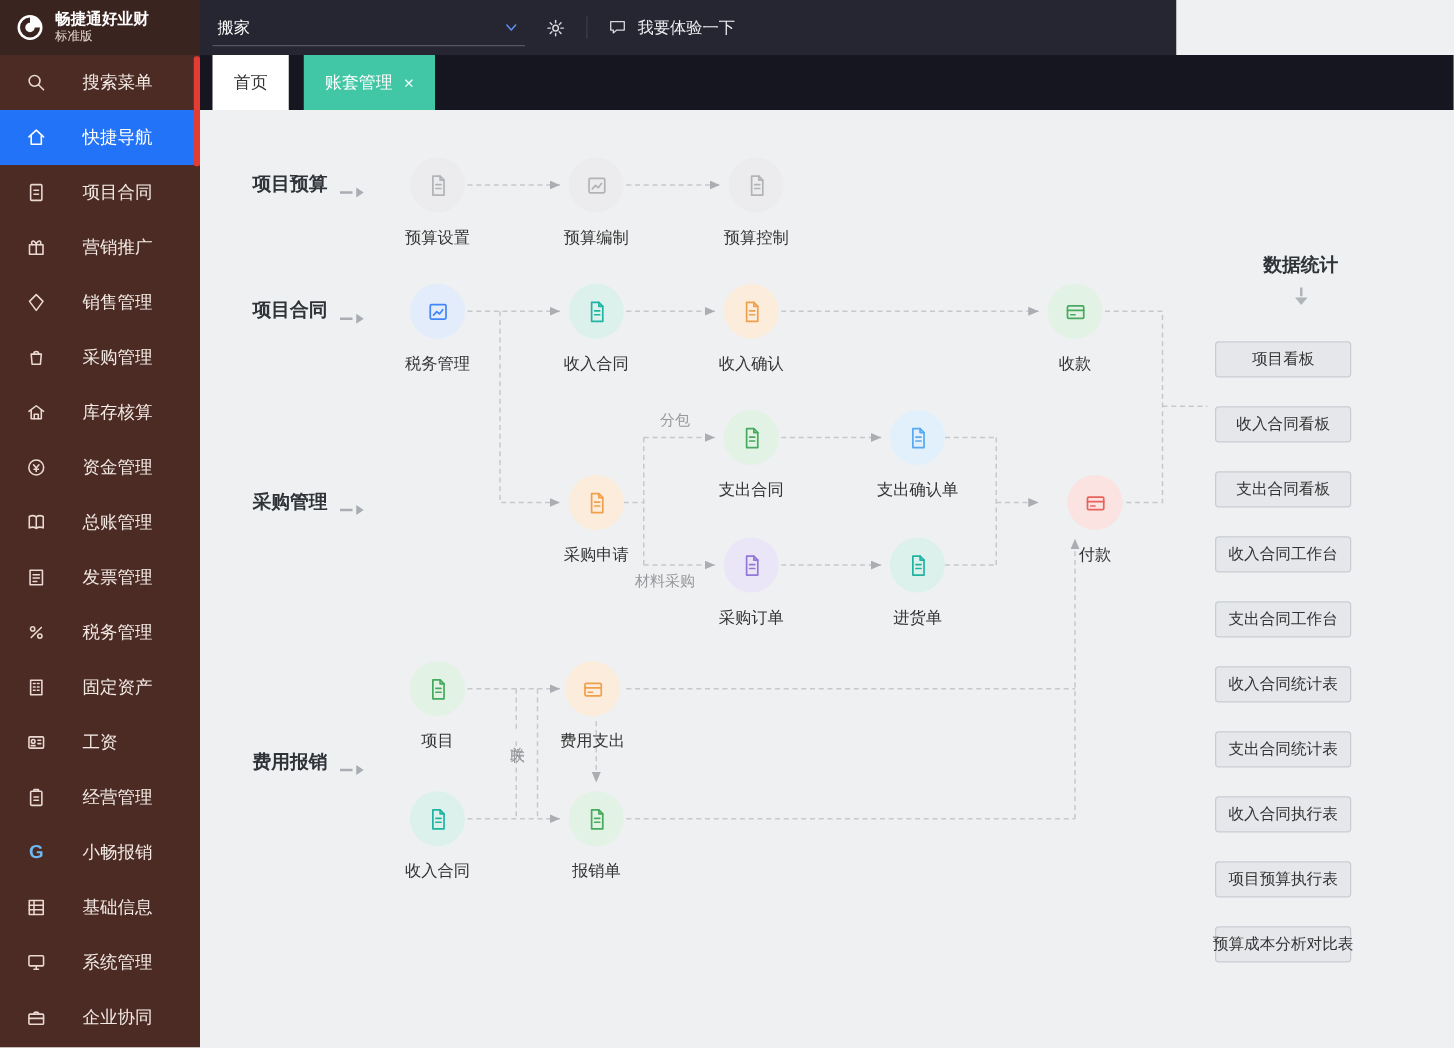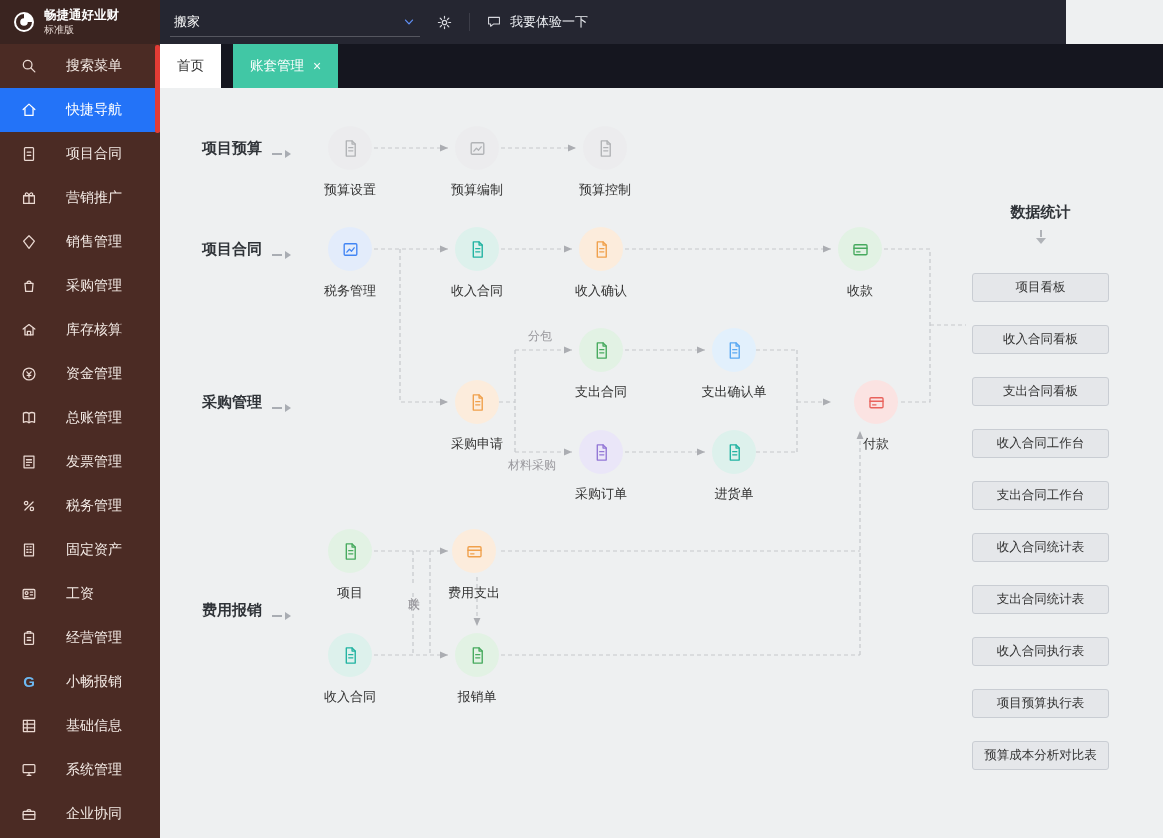--- a/index.html
+++ b/index.html
@@ -2,35 +2,35 @@
 <html><head>
 <meta charset="utf-8">
 <style>
   html,body{margin:0;padding:0;}
   body{
     width:1163px;height:838px;position:relative;overflow:hidden;
     font-family:"Liberation Sans","DejaVu Sans",sans-serif;
     background:#eef0f1;
   }
   
-  .topbar{position:absolute;top:0;left:0;width:1066px;height:44px;background:#252631;display:flex;align-items:center;z-index:10;}
+  .topbar{position:absolute;top:0;left:0;width:941px;height:44px;background:#252631;display:flex;align-items:center;z-index:10;}
   .logo{width:160px;height:44px;background:#3a2420;display:flex;align-items:center;gap:8px;padding-left:12px;box-sizing:border-box;flex:none;}
   .logo-mark svg{width:24px;height:24px;display:block;}
   .logo-text{display:flex;flex-direction:column;line-height:1.1;}
   .logo-text b{font-size:12.5px;color:#fff;font-weight:bold;}
   .logo-text i{font-style:normal;font-size:10px;color:#e6d8d2;margin-top:2px;}
   .search{margin-left:10px;width:250px;height:30px;border-bottom:1px solid #55565f;display:flex;align-items:center;justify-content:space-between;color:#fff;font-size:13px;padding:0 4px;box-sizing:border-box;cursor:pointer;}
   .chev svg{width:14px;height:14px;stroke:#5f8ef2;fill:none;stroke-width:1.6;stroke-linecap:round;stroke-linejoin:round;display:block;}
   .gearwrap{margin-left:16px;cursor:pointer;}
   .gearwrap svg{width:17px;height:17px;stroke:#d7d8de;fill:none;stroke-width:1.4;stroke-linecap:round;display:block;}
   .tdivider{width:1px;height:18px;background:#3c3d48;margin:0 16px;}
   .exp{display:flex;align-items:center;gap:8px;color:#eceef2;font-size:13px;cursor:pointer;}
   .bub svg{width:16px;height:16px;stroke:#d7d8de;fill:none;stroke-width:1.3;stroke-linejoin:round;display:block;}
   
-  .tabbar{position:absolute;top:44px;left:160px;width:1003px;height:44px;background:#15161f;display:flex;align-items:stretch;padding-left:0;box-sizing:border-box;z-index:9;}
+  .tabbar{position:absolute;top:44px;left:160px;width:1003px;height:44px;background:#15161f;display:flex;align-items:stretch;padding-left:10px;box-sizing:border-box;z-index:9;}
   .tab{display:flex;align-items:center;padding:0 17px;font-size:13.5px;cursor:pointer;}
   .tab-home{background:#ffffff;color:#333;}
   .tab-active{background:#41c7a5;color:#fff;margin-left:12px;gap:9px;}
   .tclose{font-size:14px;line-height:1;opacity:.95;cursor:pointer;}
   
   .sidebar{position:absolute;top:44px;left:0;width:160px;height:794px;background:#4b2b24;z-index:9;}
   .side-item{height:44px;display:flex;align-items:center;gap:28px;padding-left:20px;color:#f3eae5;font-size:14px;cursor:pointer;box-sizing:border-box;}
   .side-item.active{background:#2373f8;color:#fff;}
   .sicon{width:18px;height:18px;flex:none;color:#ead9d2;display:flex;align-items:center;justify-content:center;}
   .side-item.active .sicon{color:#fff;}
@@ -57,21 +57,21 @@
   .th-green{background:#e2f2e4;color:#47aa5e;}
   .th-lblue{background:#e2f0fc;color:#58a8f2;}
   .th-red{background:#fbe3e2;color:#e9625c;}
   .th-purple{background:#eae6f8;color:#9377d6;}
   .elab{position:absolute;font-size:12px;color:#98979c;z-index:3;background:#eef0f1;padding:0 2px;white-space:nowrap;}
   .elab.vert{writing-mode:vertical-rl;letter-spacing:2px;padding:2px 0;}
   .stats-title{position:absolute;left:812px;top:115px;width:137px;text-align:center;font-size:15px;font-weight:bold;color:#2f3338;z-index:2;}
   .down-ind{position:absolute;left:869px;top:142px;width:24px;display:flex;flex-direction:column;align-items:center;z-index:2;}
   .down-ind .dd{display:block;height:7px;border-left:2px dashed #b0b3b8;}
   .down-ind .dt{display:block;width:0;height:0;border-left:5px solid transparent;border-right:5px solid transparent;border-top:6px solid #b0b3b8;margin-top:1px;}
-  .stat-btn{position:absolute;left:812px;width:137px;height:29px;background:#e5e7ea;border:1px solid #c9cdd3;border-radius:3px;font-size:12.5px;color:#333;display:flex;align-items:center;justify-content:center;cursor:pointer;box-sizing:border-box;z-index:2;white-space:nowrap;}
+  .stat-btn{position:absolute;left:812px;width:109px;height:29px;background:#e5e7ea;border:1px solid #c9cdd3;border-radius:3px;font-size:12.5px;color:#333;display:flex;align-items:center;justify-content:center;cursor:pointer;box-sizing:border-box;z-index:2;white-space:nowrap;}
   .symhide{position:absolute;width:0;height:0;overflow:hidden;}
 </style>
 </head>
 <body>
 
 <svg class="symhide" aria-hidden="true">
   <defs>
     <symbol id="sym-doc" viewBox="0 0 20 20">
       <path d="M6 2.8 H11.5 L14.5 5.8 V17.2 H6 Z"></path>
       <path d="M11.5 2.8 V5.8 H14.5"></path>

